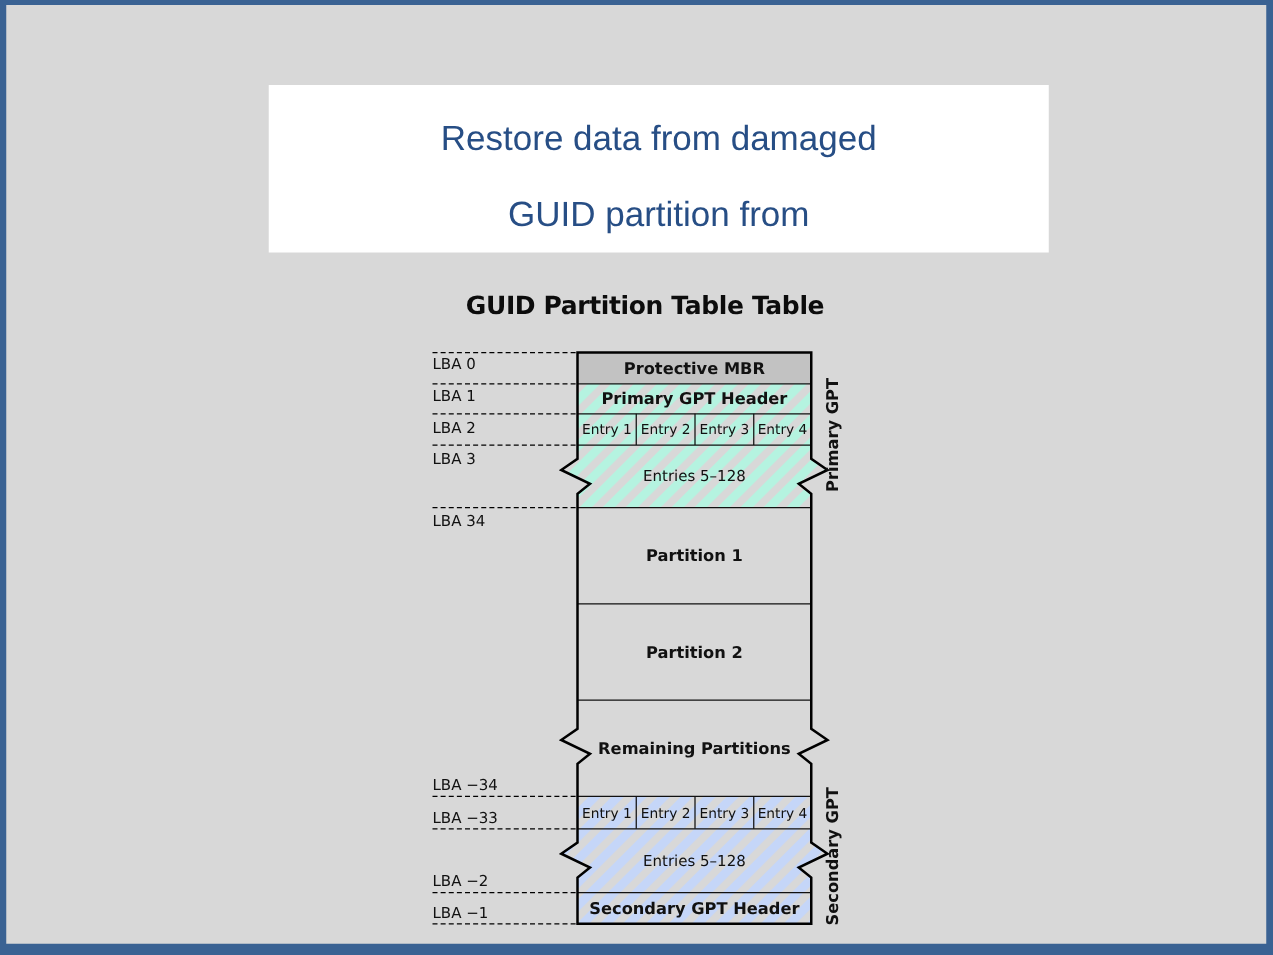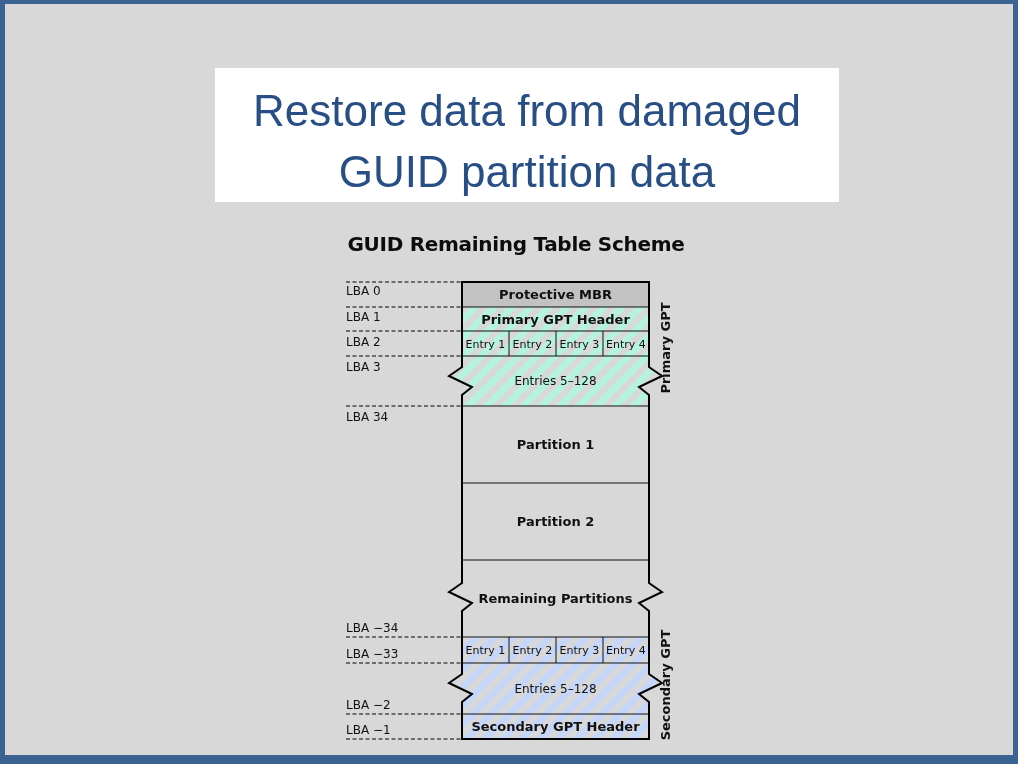--- a/index.html
+++ b/index.html
@@ -9,21 +9,21 @@
   }
   .frame{position:absolute;inset:0;background:#3a6293;}
   .slide{
     position:absolute;left:5px;top:4px;right:5px;bottom:9px;
     background:#d8d8d8;
   }
   .title-box{
     position:absolute;left:210px;top:64px;width:624px;height:134px;
     background:#ffffff;text-align:center;
     font-family:"Liberation Sans",sans-serif;
-    color:#274e85;font-size:44px;line-height:61px;
+    color:#274e85;font-size:28px;line-height:61px;
     padding-top:12px;box-sizing:border-box;
   }
   .scheme-title{
     position:absolute;left:335px;top:228px;width:352px;
     text-align:center;font-weight:bold;font-size:20px;color:#0c0c0c;
     letter-spacing:-0.3px;
   }
   .diagram-wrap{position:absolute;left:335px;top:268px;width:352px;height:482px;text-align:right;}
   svg{display:block;}
   text{font-family:"DejaVu Sans",sans-serif;fill:#111;}
@@ -37,24 +37,24 @@
   .dash{stroke:#000;stroke-width:1;stroke-dasharray:4,2.5;}
 </style>
 </head>
 <body>
 
 <div class="frame">
   <div class="slide">
 
     <div class="title-box">
       <div>Restore data from damaged</div>
-      <div>GUID partition data</div>
+      <div>GUID partition from</div>
     </div>
 
-    <div class="scheme-title">GUID Remaining Table Scheme</div>
+    <div class="scheme-title">GUID Partition Table Table</div>
 
     <div class="diagram-wrap">
       <svg width="352" height="482" viewBox="0 0 352 482">
         <defs>
           <pattern id="mintStripe" width="13" height="13" patternUnits="userSpaceOnUse" patternTransform="rotate(45)">
             <rect width="13" height="13" fill="#d8d8d8"></rect>
             <rect width="7" height="13" fill="#b5f3e0"></rect>
           </pattern>
           <pattern id="blueStripe" width="13" height="13" patternUnits="userSpaceOnUse" patternTransform="rotate(45)">
             <rect width="13" height="13" fill="#d8d8d8"></rect>

